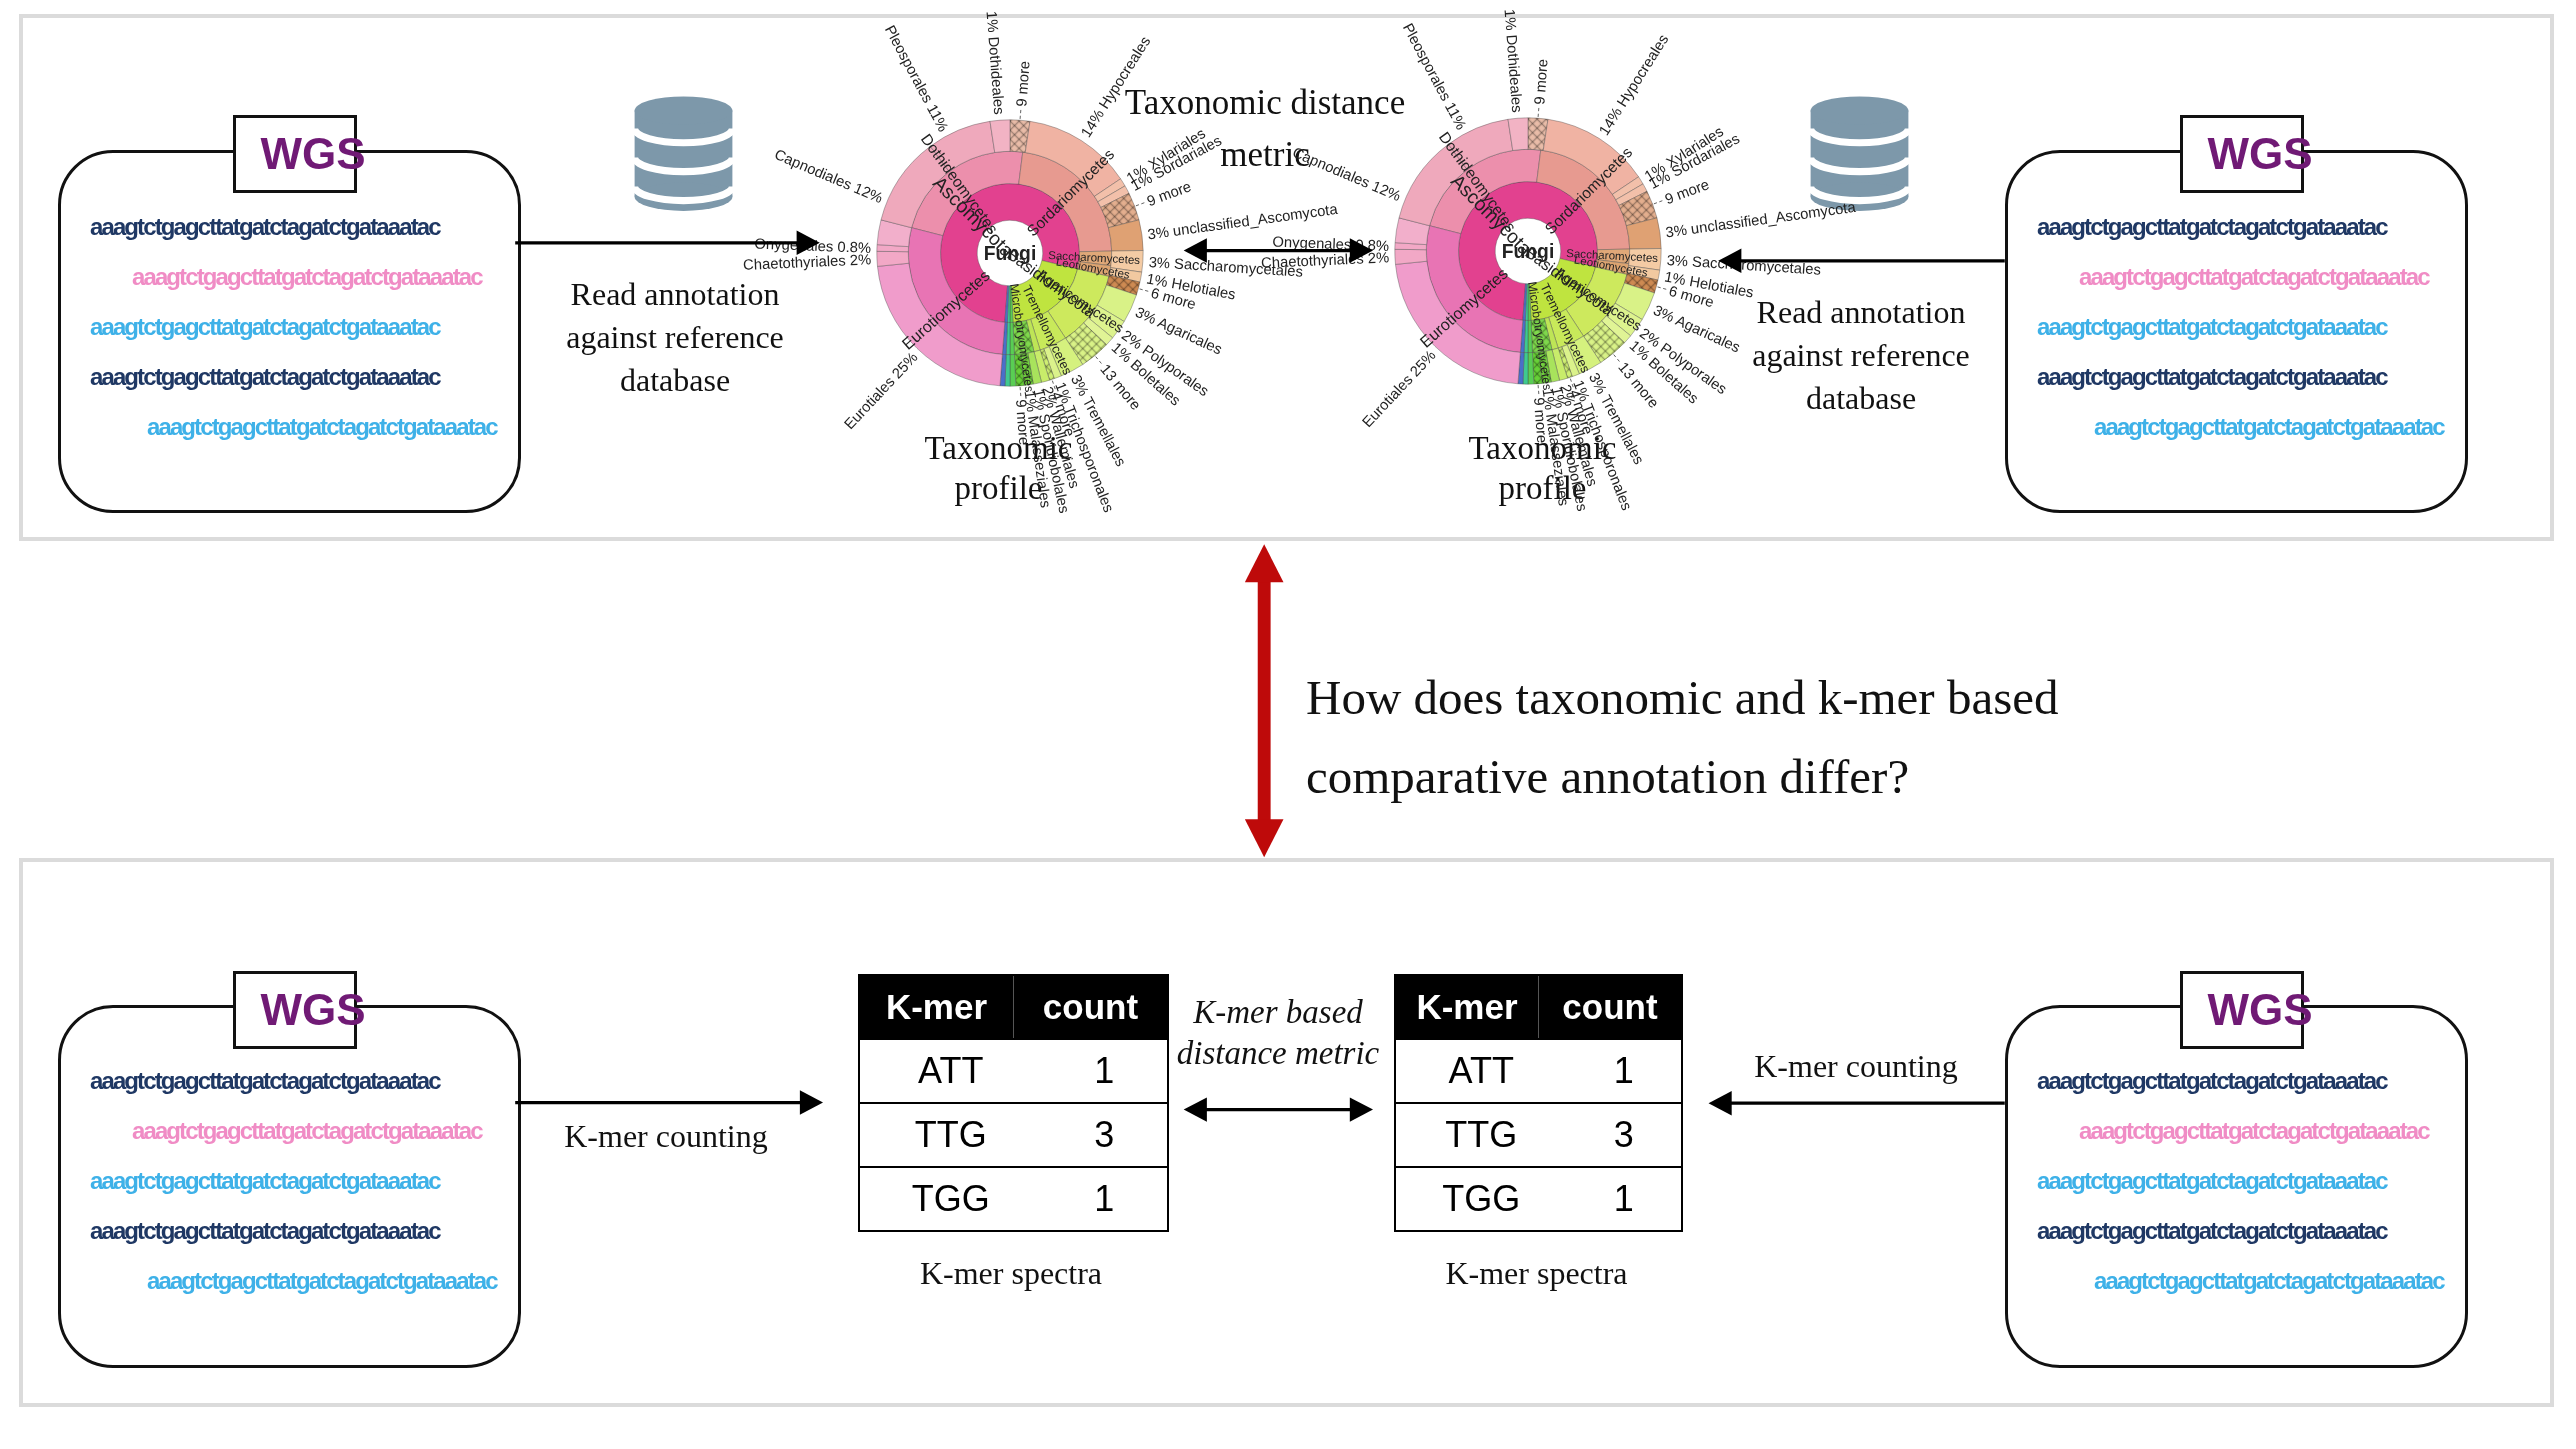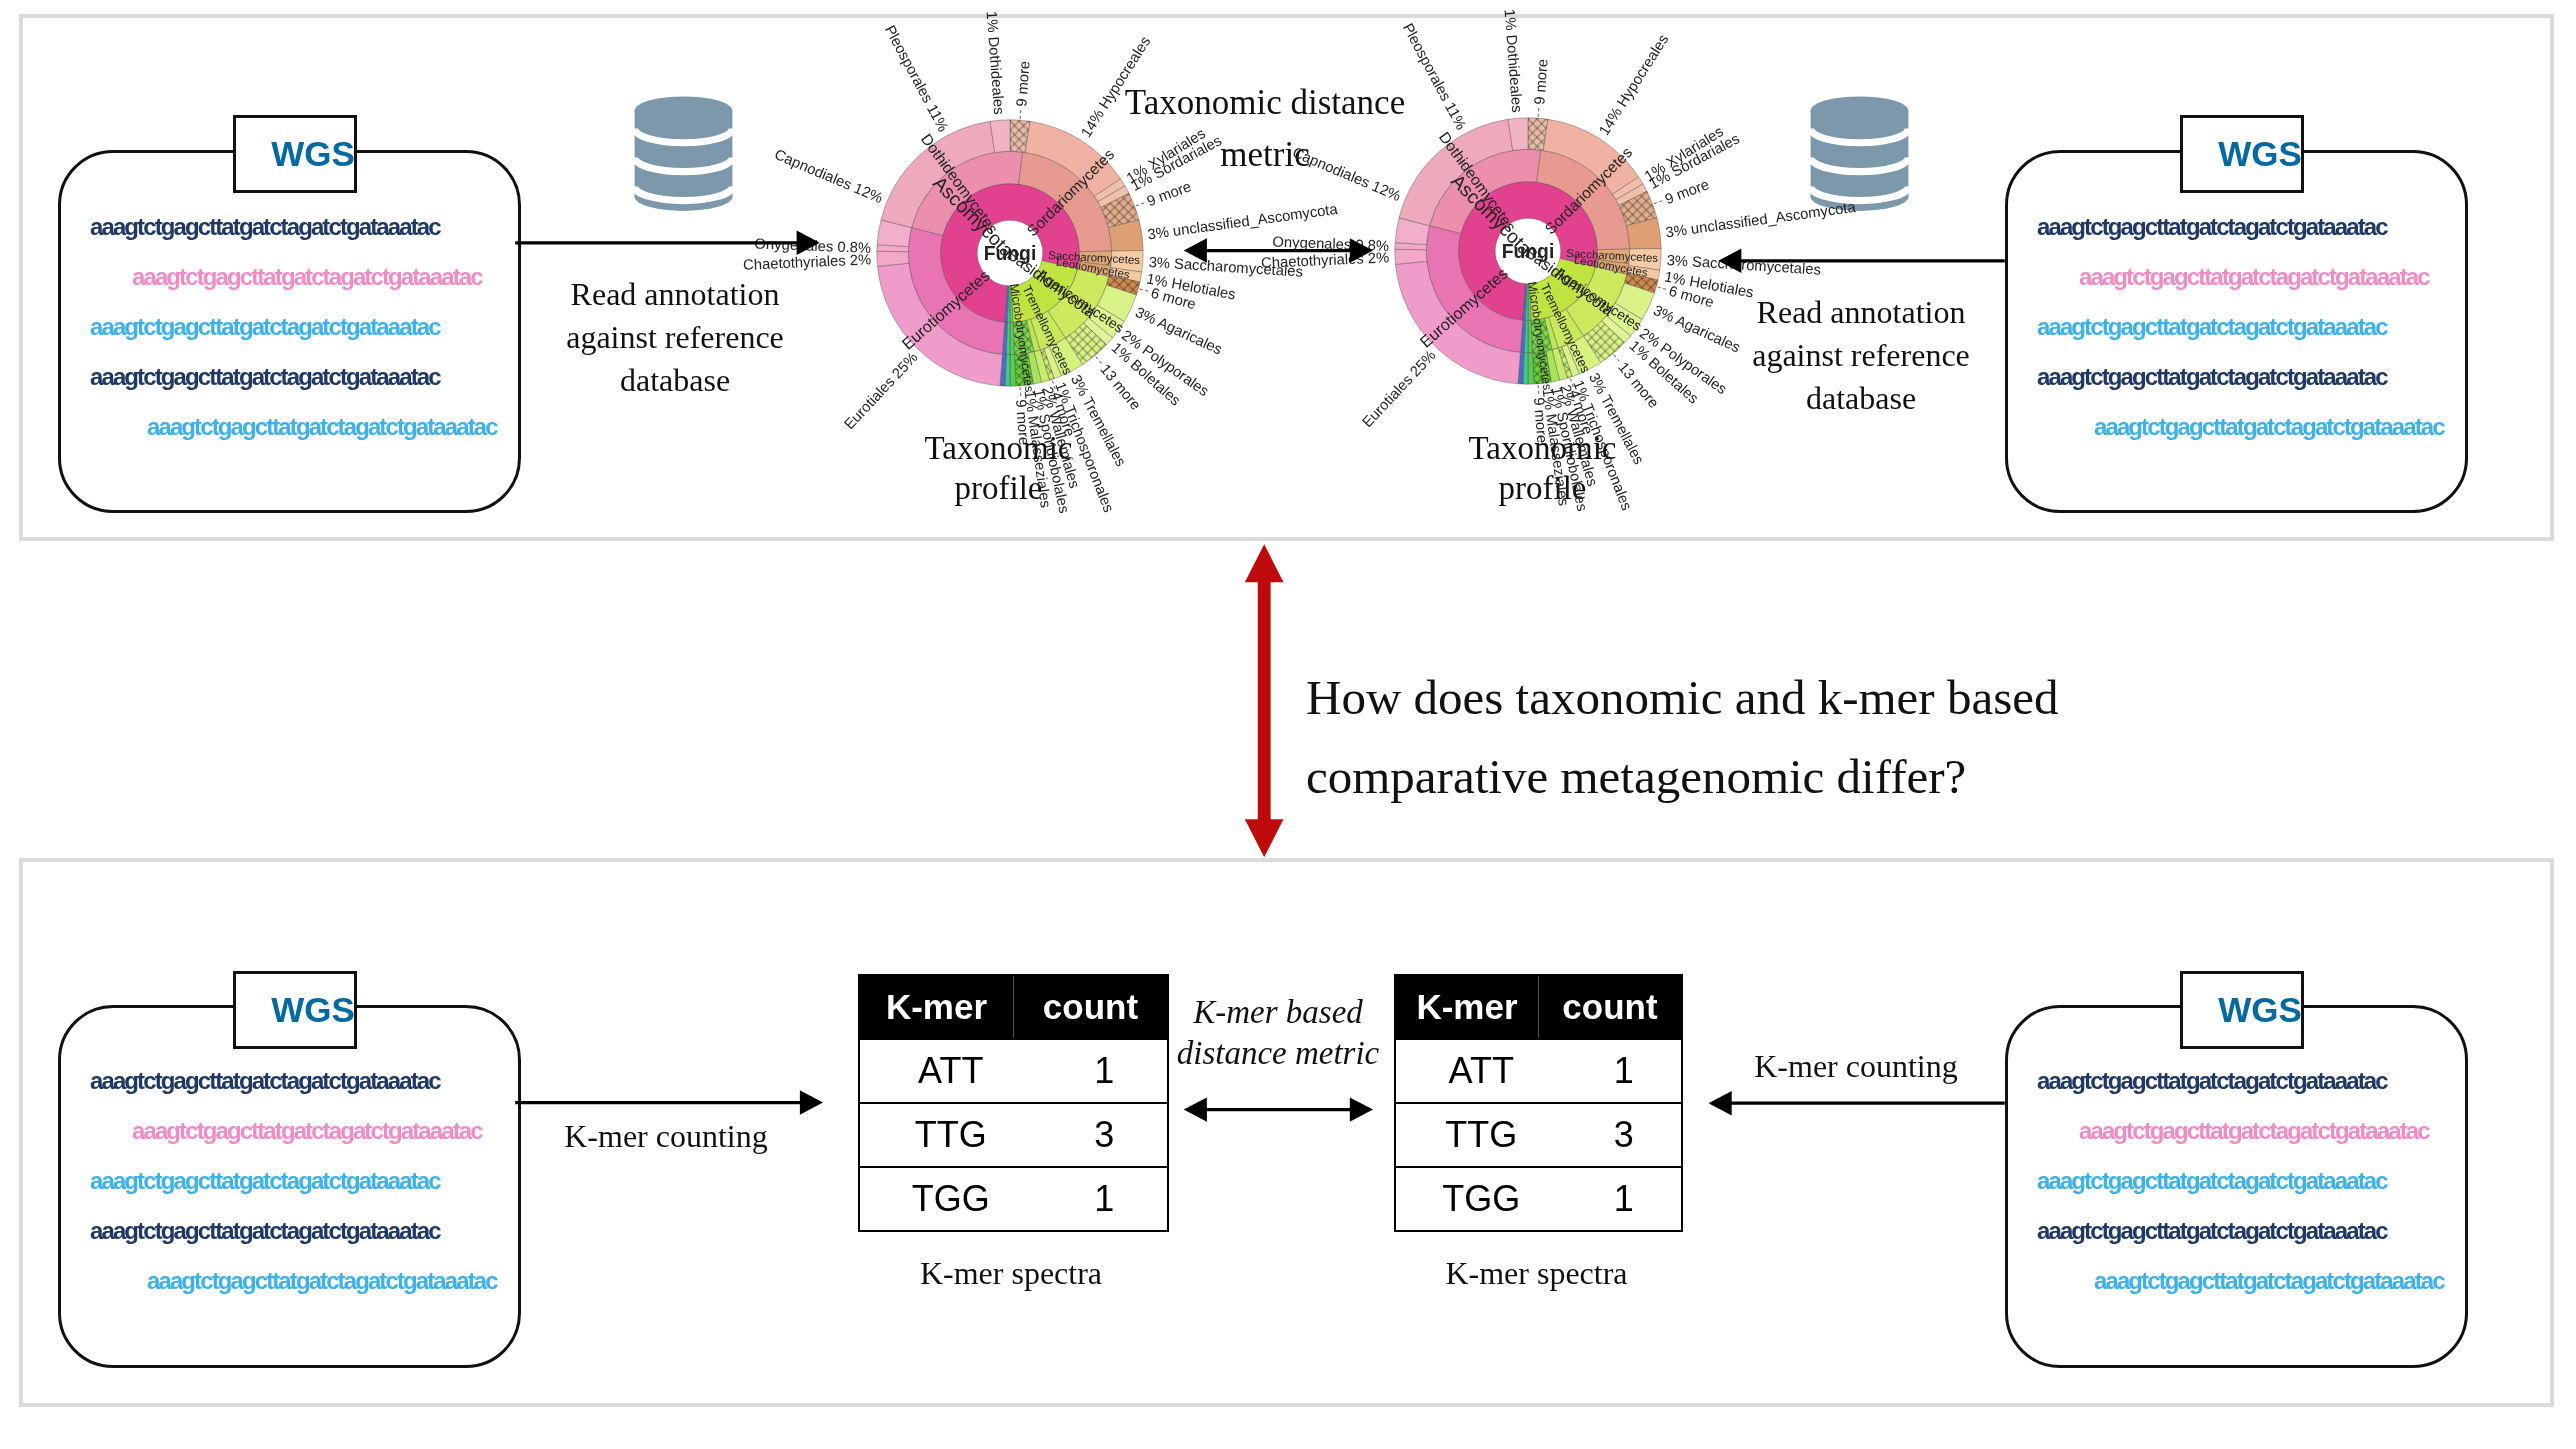--- a/index.html
+++ b/index.html
@@ -3,21 +3,21 @@
 <meta charset="utf-8">
 <style>
   html,body{margin:0;padding:0;background:#fff;}
   #canvas{position:relative;width:2576px;height:1449px;background:#fff;overflow:hidden;
           font-family:"Liberation Sans",sans-serif;}
   .panel{position:absolute;border:4.5px solid #DBDBDB;background:#fff;}
   #top-panel{left:19.3px;top:14px;width:2527px;height:519px;}
   #bottom-panel{left:19.3px;top:858px;width:2527px;height:541px;}
   .wgs-box{position:absolute;width:457px;height:357px;border:3.2px solid #111;border-radius:55px;background:#fff;}
   .wgs-tag{position:absolute;width:82px;height:72px;border:3.2px solid #111;background:#fff;
-           display:flex;align-items:center;justify-content:center;font-weight:bold;font-size:35px;color:#0369a1;z-index:3;padding-left:36px;}
+           display:flex;align-items:center;justify-content:center;font-weight:bold;font-size:44px;color:#701a75;z-index:3;padding-left:36px;}
   .seq-lines{position:absolute;z-index:2;}
   .seq-line{height:50px;display:flex;align-items:center;font-weight:bold;font-size:24px;letter-spacing:-1.9px;white-space:nowrap;}
   .serif{font-family:"Liberation Serif",serif;color:#111;}
   .ml{white-space:pre-line;}
   .lbl{position:absolute;text-align:center;}
   #question{position:absolute;left:1306px;top:658px;font-size:49px;line-height:79px;text-align:left;}
   .kmer-table{position:absolute;border:2.6px solid #000;background:#fff;display:flex;flex-direction:column;}
   .kt-header{height:62px;background:#000;display:flex;}
   .kt-header .c{flex:1;display:flex;align-items:center;justify-content:center;color:#fff;font-weight:bold;font-size:35px;}
   .kt-header .c2{border-left:1.3px solid #555;}
@@ -139,21 +139,21 @@
   <div class="lbl serif ml" style="left:1700px;top:291px;width:322px;font-size:32px;line-height:43px;">Read annotation
 against reference
 database</div>
   <div class="lbl serif ml" style="left:1104px;top:77px;width:322px;font-size:35px;line-height:52px;">Taxonomic distance
 metric</div>
   <div class="lbl serif ml" style="left:902px;top:428px;width:193px;font-size:33px;line-height:40px;">Taxonomic
 profile</div>
   <div class="lbl serif ml" style="left:1446px;top:428px;width:193px;font-size:33px;line-height:40px;">Taxonomic
 profile</div>
   <div id="question" class="serif ml">How does taxonomic and k-mer based
-comparative metagenomic differ?</div>
+comparative annotation differ?</div>
   <div class="lbl serif" style="left:537px;top:1118px;width:258px;font-size:32px;">K-mer counting</div>
   <div class="lbl serif" style="left:1727px;top:1048px;width:258px;font-size:32px;">K-mer counting</div>
   <div class="lbl serif ml" style="left:1117px;top:992px;width:322px;font-size:33px;line-height:41px;font-style:italic;">K-mer based
 distance metric</div>
   <div class="lbl serif" style="left:863px;top:1255px;width:296px;font-size:32px;">K-mer spectra</div>
   <div class="lbl serif" style="left:1394px;top:1255px;width:285px;font-size:32px;">K-mer spectra</div>
 
   <div class="kmer-table" style="left:858px;top:974px;width:307px;">
       <div class="kt-header">
         <div class="c">K-mer</div>

